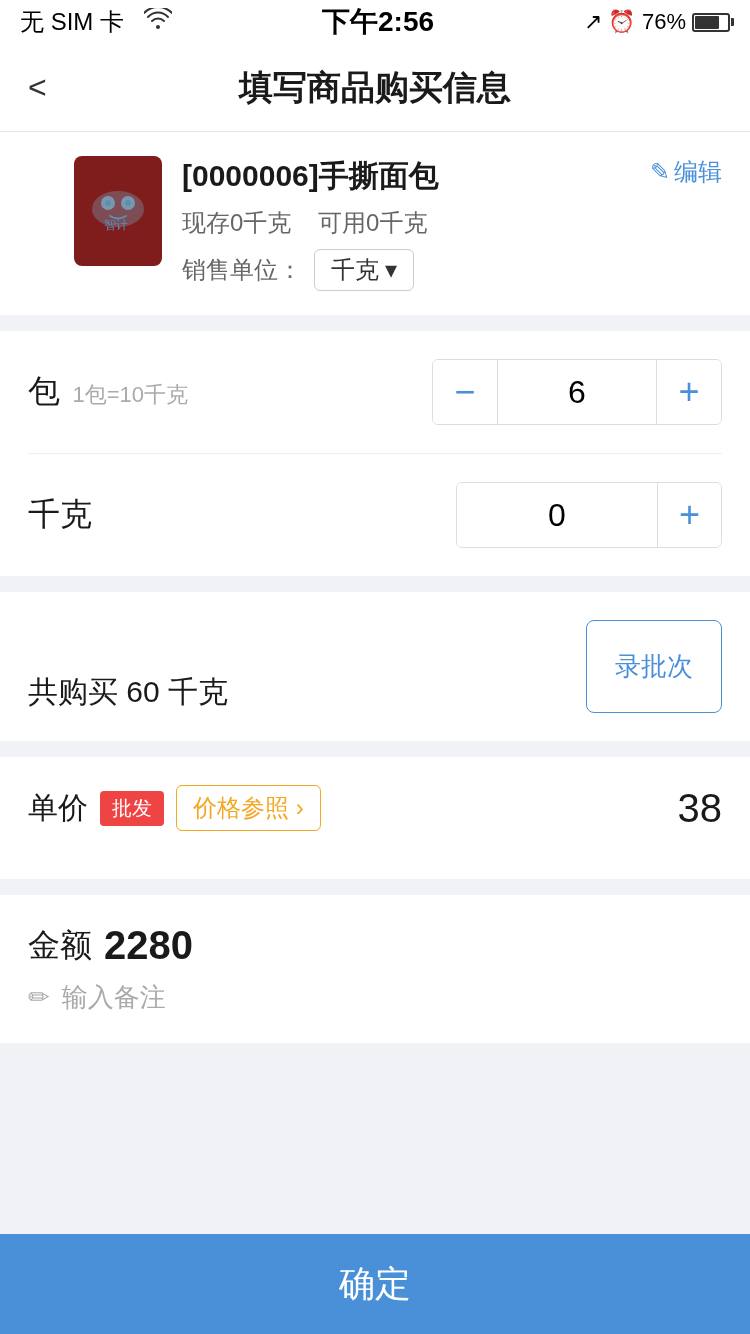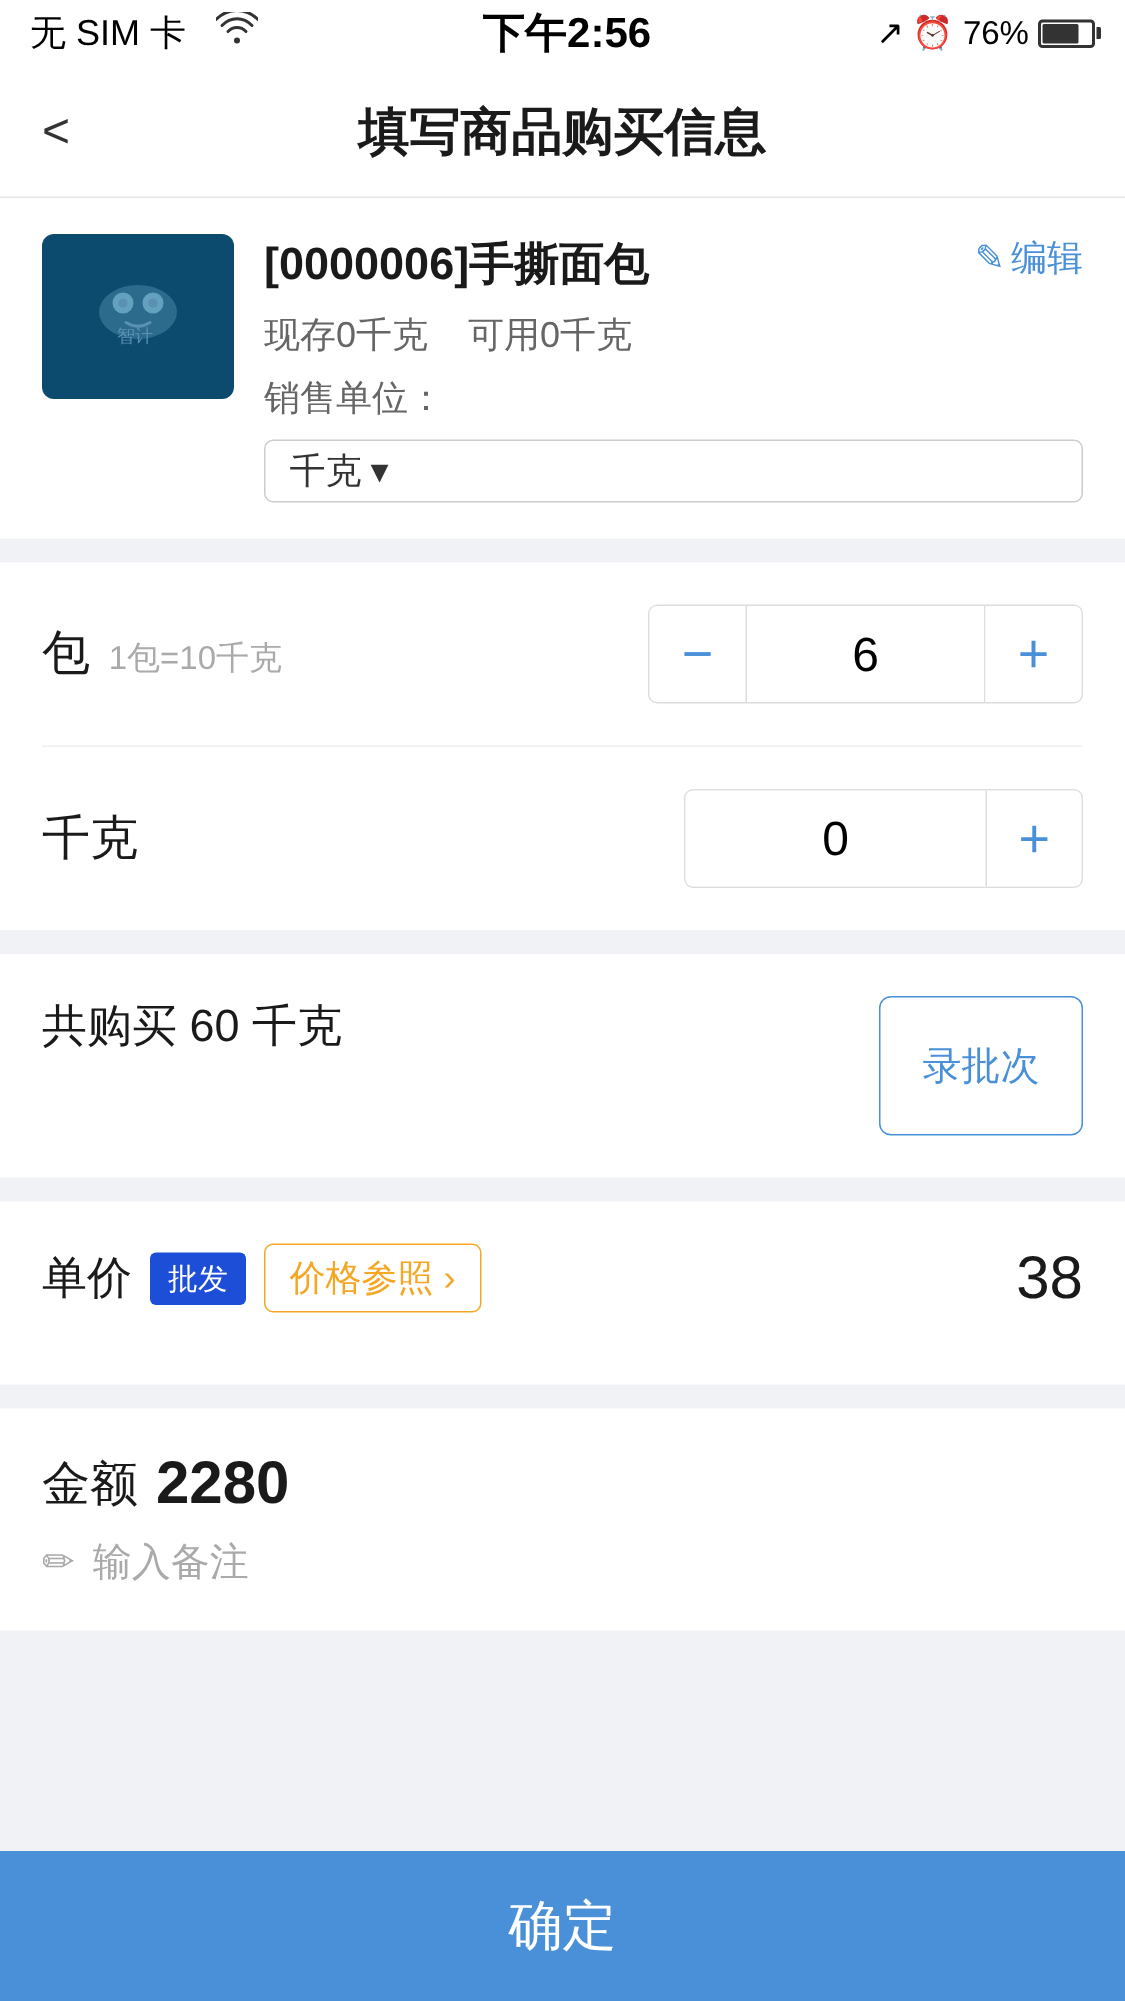--- a/index.html
+++ b/index.html
@@ -83,51 +83,52 @@
     
     .product-card {
       background: #fff;
       margin-bottom: 16px;
       padding: 24px 28px;
       display: flex;
       align-items: flex-start;
       gap: 20px;
     }
     .product-image {
-      width: 128px;
+      width: 88px;
       height: 110px;
-      background: #0c4a6e;
+      background: #7f1d1d;
       border-radius: 8px;
       display: flex;
       align-items: center;
       justify-content: center;
       flex-shrink: 0;
+      margin-left: 46px;
     }
     .product-image-icon {
       font-size: 48px;
       color: #7ab8d4;
     }
     .product-info { flex: 1; }
     .product-name {
       font-size: 30px;
       font-weight: 600;
       color: #1a1a1a;
       margin-bottom: 10px;
     }
     .product-stock {
       font-size: 24px;
       color: #666;
       margin-bottom: 10px;
     }
     .product-unit-row {
       display: flex;
+      align-items: center;
       gap: 12px;
       font-size: 24px;
       color: #666;
-      flex-direction: column;
     }
     .unit-selector {
       border: 1px solid #ccc;
       border-radius: 6px;
       padding: 4px 16px;
       font-size: 24px;
       color: #333;
       display: flex;
       align-items: center;
       gap: 6px;
@@ -224,21 +225,21 @@
       outline: none;
     }
     .qty-input-only .qty-btn {
       border-left: 1px solid #ddd;
     }
 
     
     .summary-row {
       padding: 28px 28px;
       display: flex;
-      align-items: flex-start;
+      align-items: flex-end;
       justify-content: space-between;
     }
     .summary-text {
       font-size: 30px;
       color: #1a1a1a;
     }
     .record-btn {
       border: 1px solid #4a90d9;
       border-radius: 8px;
       padding: 28px 28px;
@@ -260,21 +261,21 @@
       justify-content: space-between;
       margin-bottom: 20px;
     }
     .price-left {
       display: flex;
       align-items: center;
       gap: 12px;
     }
     .price-label { font-size: 30px; color: #1a1a1a; }
     .price-tag {
-      background: #1d4ed8;
+      background: #ef4444;
       color: #fff;
       font-size: 20px;
       padding: 4px 12px;
       border-radius: 4px;
     }
     .price-ref-btn {
       border: 1px solid #f5a623;
       border-radius: 6px;
       padding: 6px 16px;
       color: #f5a623;

